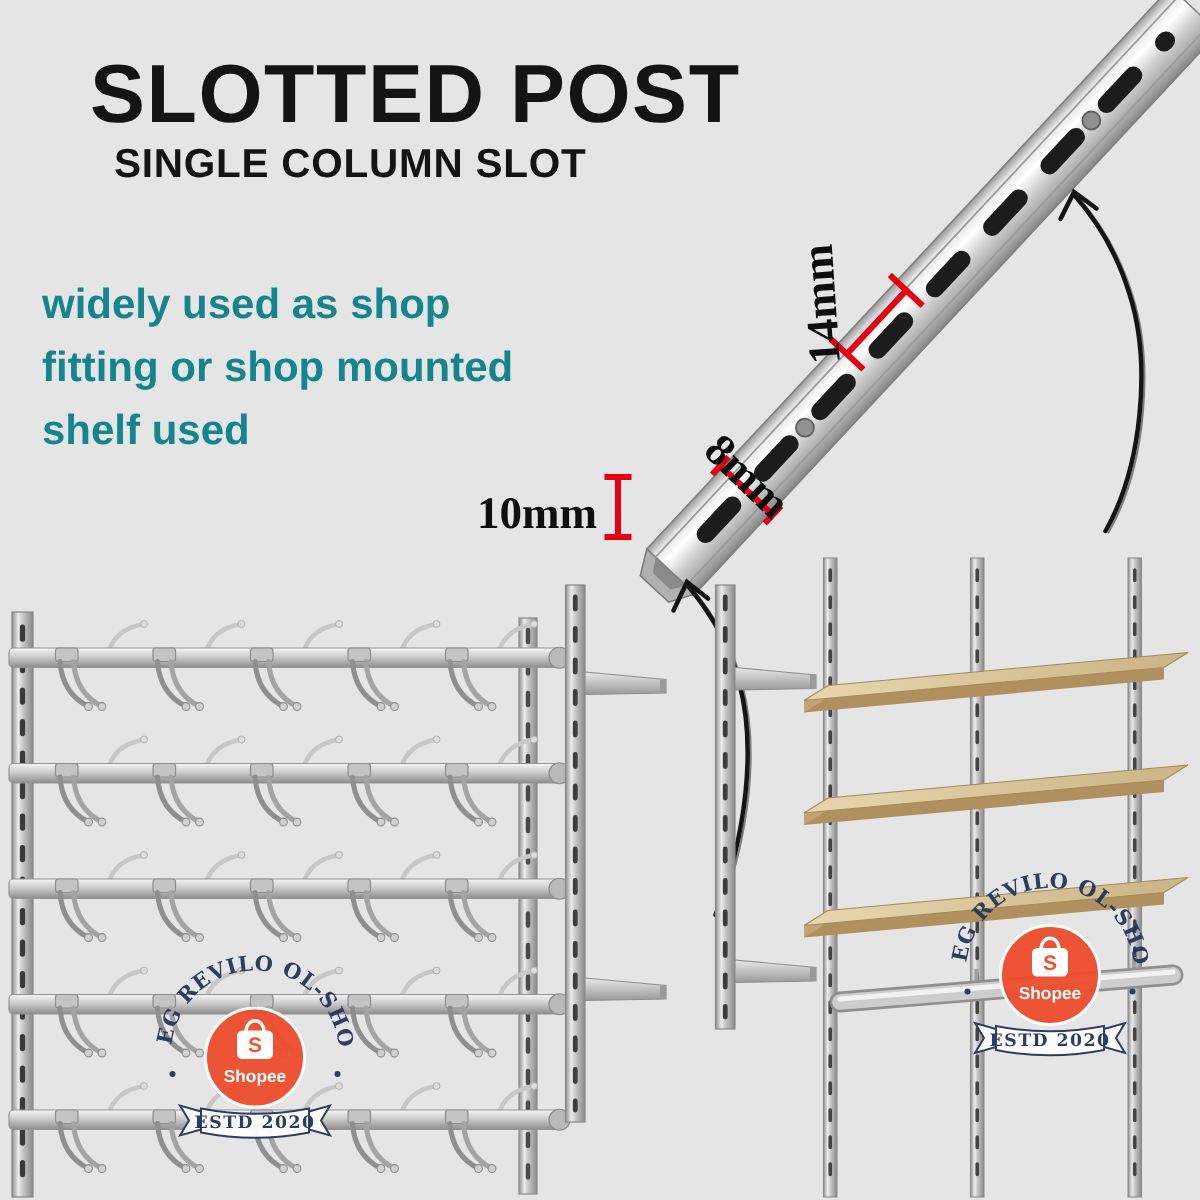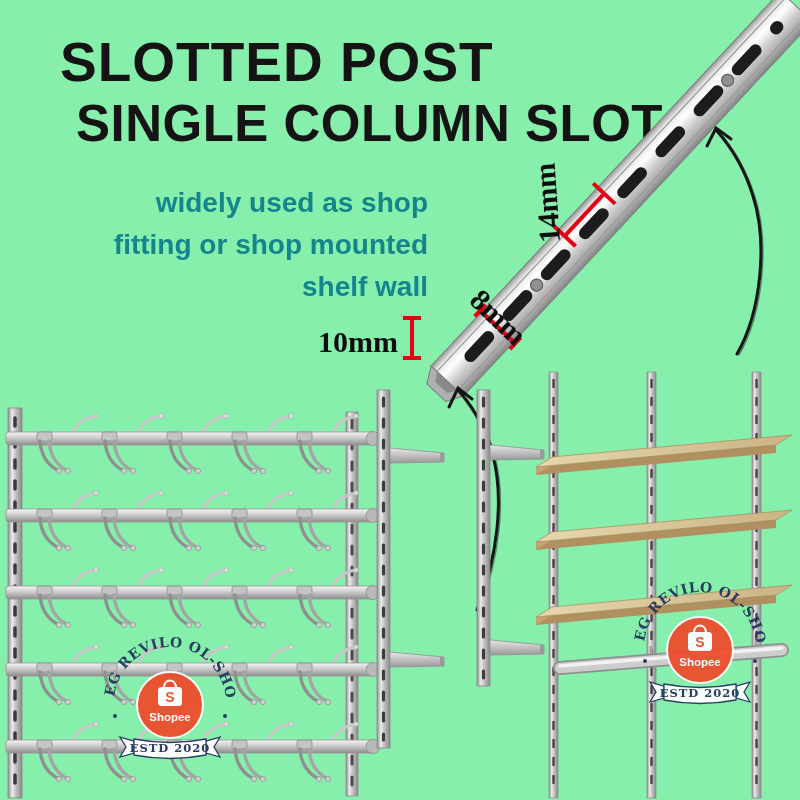--- a/index.html
+++ b/index.html
@@ -1,24 +1,24 @@
 <!DOCTYPE html>
 <html><head>
 <meta charset="utf-8">
 <style>
   * { margin:0; padding:0; box-sizing:border-box; }
   html,body { width:800px; height:800px; background:#fff; overflow:hidden;
               font-family:"Liberation Sans", sans-serif; }
-  .poster { position:relative; width:800px; height:800px; background:#86efac; overflow:hidden; }
+  .poster { position:relative; width:800px; height:800px; background:#e5e5e5; overflow:hidden; }
 
   .title1 { position:absolute; left:60px; top:30px; font-size:55px; font-weight:900;
             color:#141414; letter-spacing:1px; white-space:nowrap; }
-  .title2 { position:absolute; left:76px; top:94px; font-size:51px; font-weight:900;
+  .title2 { position:absolute; left:76px; top:94px; font-size:27px; font-weight:900;
             color:#141414; letter-spacing:0.5px; white-space:nowrap; }
-  .tagline { position:absolute; left:28px; top:182px; width:400px; text-align:right;
+  .tagline { position:absolute; left:28px; top:182px; width:400px; text-align:left;
              font-size:28px; font-weight:700; color:#15858d; line-height:1.5; }
 
   svg.scene { position:absolute; left:0; top:0; width:800px; height:800px; }
 
   .dim { font-family:"Liberation Serif", serif; font-weight:bold; font-size:30px; fill:#0e0e0e; }
   .badge-arc  { font-family:"DejaVu Serif", serif; font-weight:bold; font-size:14px;
                 letter-spacing:0.5px; fill:#23365c; }
   .badge-s    { font-family:"Liberation Sans", sans-serif; font-weight:900; font-size:14px; fill:#ee4d2d; }
   .badge-brand{ font-family:"Liberation Sans", sans-serif; font-weight:bold; font-size:11.5px; fill:#ffffff; }
   .badge-estd { font-family:"DejaVu Serif", serif; font-weight:bold; font-size:11.5px;
@@ -28,21 +28,21 @@
 <body>
 
 <div class="poster">
 
   <div class="title1">SLOTTED POST</div>
   <div class="title2">SINGLE COLUMN SLOT</div>
 
   <div class="tagline">
     <div>widely used as shop</div>
     <div>fitting or shop mounted</div>
-    <div>shelf wall</div>
+    <div>shelf used</div>
   </div>
 
   <svg class="scene" viewBox="0 0 800 800" xmlns="http://www.w3.org/2000/svg" xmlns:xlink="http://www.w3.org/1999/xlink">
 
     <defs>
       <linearGradient id="railGrad" x1="0" y1="-22" x2="0" y2="22" gradientUnits="userSpaceOnUse">
         <stop offset="0" stop-color="#989898"></stop>
           <stop offset="0.15" stop-color="#e6e6e6"></stop>
         <stop offset="0.35" stop-color="#ffffff"></stop>
           <stop offset="0.6" stop-color="#cfcfcf"></stop>

